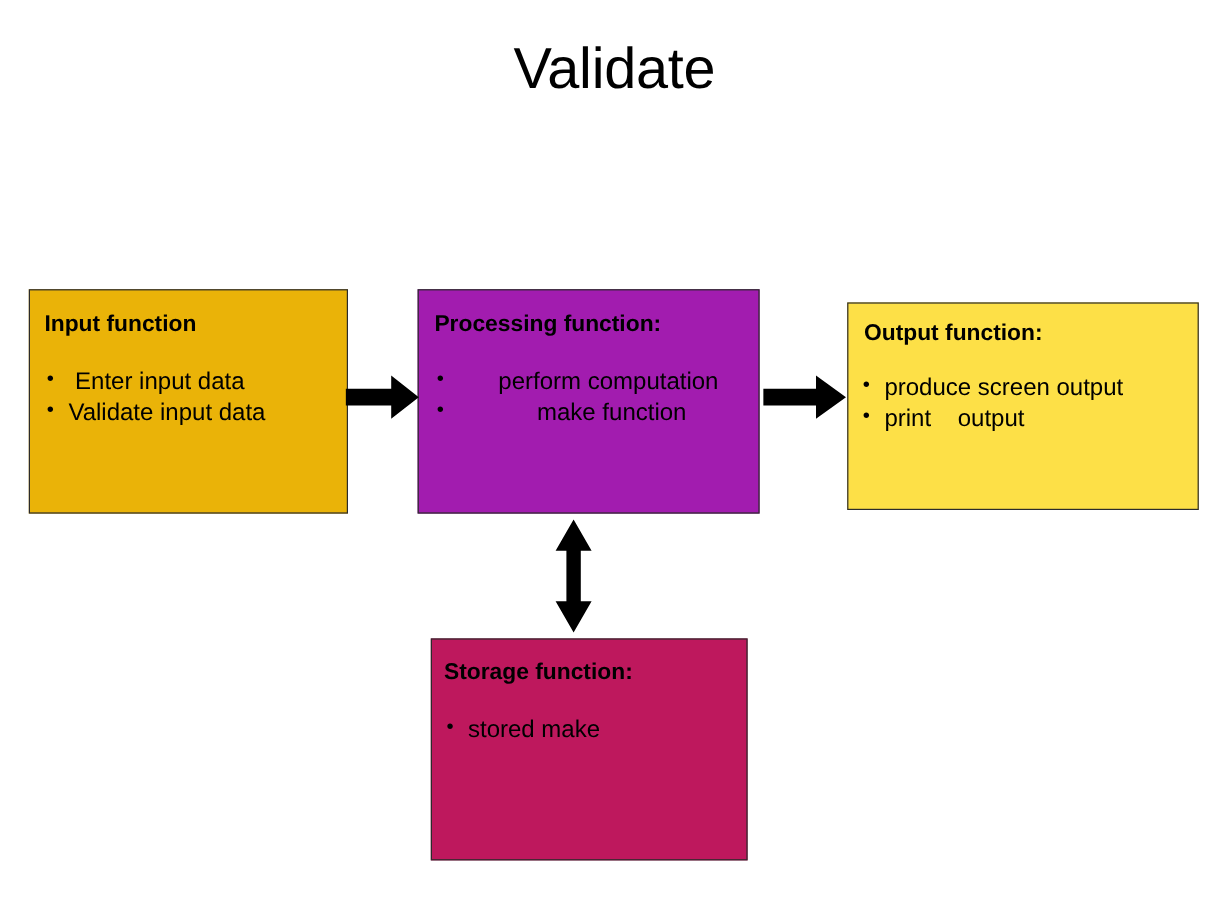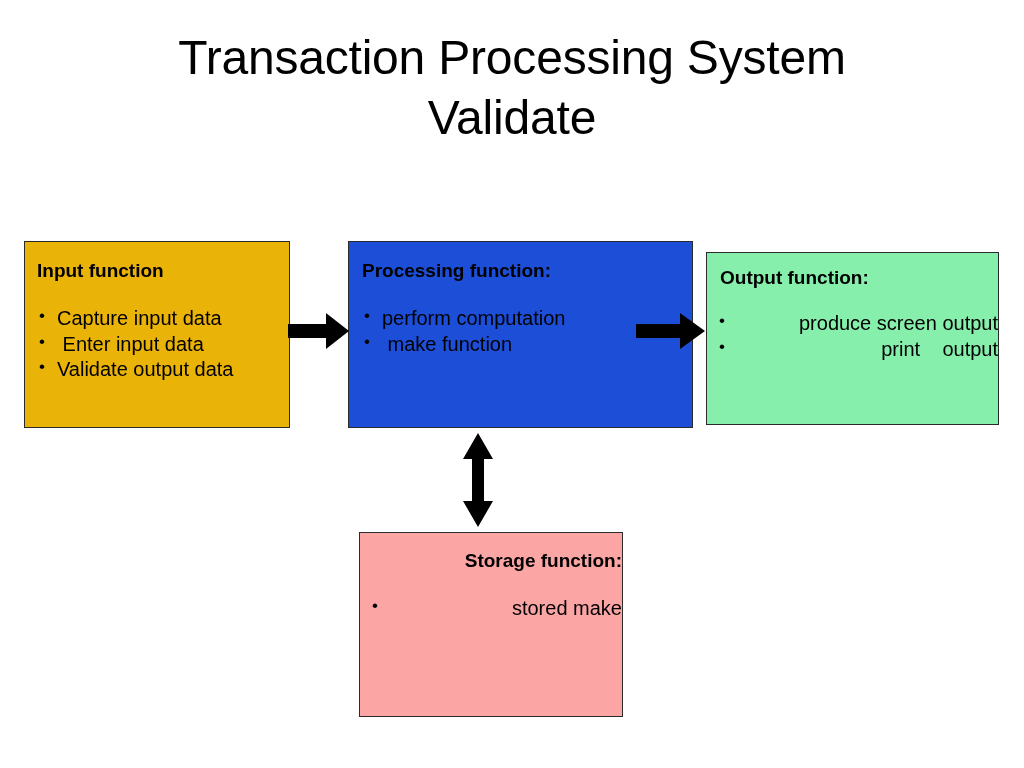--- a/index.html
+++ b/index.html
@@ -76,72 +76,69 @@
     height: 187px;
     background: #eab308;
   }
   #box-input .box-title { margin: 18px 0 0 12px; }
   #box-input .bullet-list { margin: 24px 0 0 12px; }
 
   
   #box-processing {
     left: 348px;
     top: 241px;
-    width: 345px;
+    width: 285px;
     height: 187px;
-    background: #1d4ed8;
+    background: #a21caf;
   }
   #box-processing .box-title { margin: 18px 0 0 13px; }
-  #box-processing .bullet-list { margin: 24px 0 0 13px; }
+  #box-processing .bullet-list { margin: 24px 0 0 13px; text-align: center; }
 
   
   #box-output {
     left: 706px;
     top: 252px;
     width: 293px;
     height: 173px;
-    background: #86efac;
+    background: #fde047;
   }
   #box-output .box-title { margin: 14px 0 0 13px; }
-  #box-output .bullet-list { margin: 22px 0 0 10px; text-align: right; }
+  #box-output .bullet-list { margin: 22px 0 0 10px; }
 
   
   #box-storage {
     left: 359px;
     top: 532px;
     width: 264px;
     height: 185px;
-    background: #fca5a5;
-    text-align: right;
+    background: #be185d;
   }
   #box-storage .box-title { margin: 17px 0 0 10px; }
   #box-storage .bullet-list { margin: 24px 0 0 10px; }
 
   
   .arrow { position: absolute; }
   #arrow-input-processing { left: 288px; top: 310px; }
   #arrow-processing-output { left: 636px; top: 310px; }
   #arrow-processing-storage { left: 455px; top: 432px; }
 </style>
 </head>
 <body>
 
 <div id="canvas">
 
   <div class="slide-title">
-    <div>Transaction Processing System</div>
     <div>Validate</div>
   </div>
 
   <div class="func-box" id="box-input">
     <div class="box-title">Input function</div>
     <ul class="bullet-list">
-      <li>Capture input data</li>
       <li> Enter input data</li>
-      <li>Validate output data</li>
+      <li>Validate input data</li>
     </ul>
   </div>
 
   <div class="func-box" id="box-processing">
     <div class="box-title">Processing function:</div>
     <ul class="bullet-list">
       <li>perform computation</li>
       <li> make function</li>
     </ul>
   </div>

